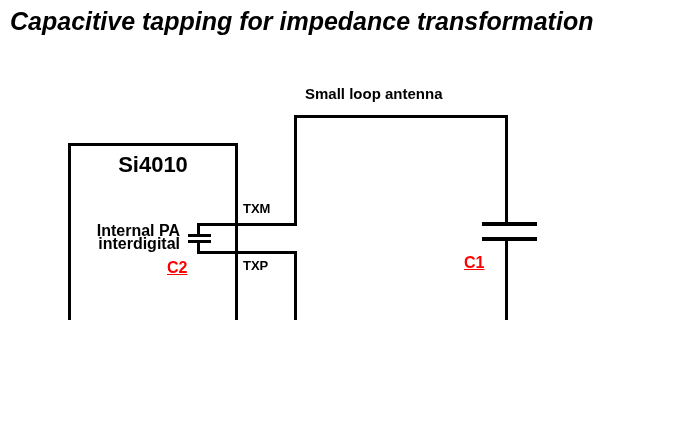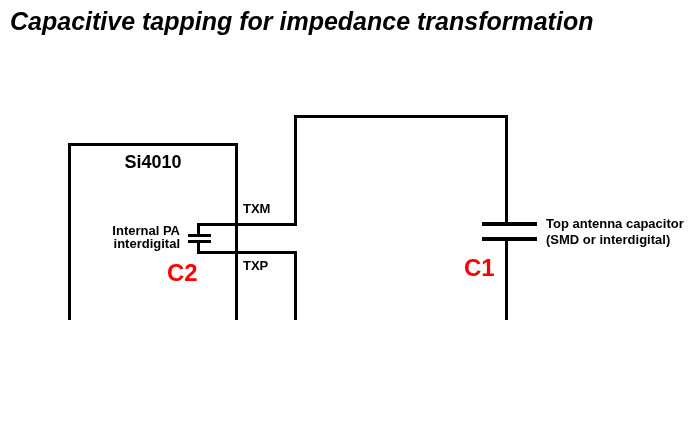--- a/index.html
+++ b/index.html
@@ -43,46 +43,47 @@
   .c2-wire-upper{left:197px;top:223px;width:3px;height:12px;}
   .c2-wire-lower{left:197px;top:242px;width:3px;height:12px;}
   .c2-plate-top   {left:188px;top:234px;width:23px;height:3px;}
   .c2-plate-bottom{left:188px;top:240px;width:23px;height:3px;}
   
   .c1-plate-top   {left:482px;top:222px;width:55px;height:4px;}
   .c1-plate-bottom{left:482px;top:237px;width:55px;height:4px;}
   
   .label{position:absolute;color:var(--line);font-weight:bold;white-space:nowrap;}
   .antenna-title{left:305px;top:85px;font-size:15px;}
-  .chip-label{left:68px;top:152px;width:170px;text-align:center;font-size:18px;}
+  .chip-label{left:68px;top:152px;width:170px;text-align:center;font-size:22px;}
   .pin-label{font-size:13px;text-align:right;}
   .label-txm{left:243px;top:201px;}
   .label-txp{left:243px;top:258px;}
   .internal-cap-desc{
     left:60px;top:225px;width:120px;text-align:right;
-    font-size:13px;line-height:12.5px;white-space:normal;
+    font-size:16px;line-height:12.5px;white-space:normal;
   }
   .topcap-desc{
     left:546px;top:216px;font-size:13px;line-height:16px;
   }
-  .ref-label{position:absolute;color:var(--accent);font-weight:bold;font-size:24px;white-space:nowrap;}
+  .ref-label{position:absolute;color:var(--accent);font-weight:bold;font-size:16px;white-space:nowrap;text-decoration:underline;}
   .c2-ref{left:167px;top:259px;}
   .c1-ref{left:464px;top:254px;text-align:center;}
   .caption{
     position:absolute;left:138px;top:402px;
     color:var(--accent);font-weight:bold;font-size:20px;white-space:nowrap;
   }
 </style>
 </head>
 <body>
 
 <div class="slide">
 
   <div class="slide-title">Capacitive tapping for impedance transformation</div>
 
+  <div class="label antenna-title">Small loop antenna</div>
 
   <div class="chip-box"></div>
   <div class="label chip-label">Si4010</div>
 
   <div class="wire loop-top"></div>
   <div class="wire loop-bottom"></div>
   <div class="wire loop-left-upper"></div>
   <div class="wire loop-left-lower"></div>
   <div class="wire loop-right-upper"></div>
   <div class="wire loop-right-lower"></div>
@@ -97,20 +98,16 @@
   <div class="wire c2-plate-top"></div>
   <div class="wire c2-plate-bottom"></div>
   <div class="label internal-cap-desc">
     <span>Internal PA</span><br>
     <span>interdigital</span>
   </div>
   <div class="ref-label c2-ref">C2</div>
 
   <div class="wire c1-plate-top"></div>
   <div class="wire c1-plate-bottom"></div>
-  <div class="label topcap-desc">
-    <span>Top antenna capacitor</span><br>
-    <span>(SMD or interdigital)</span>
-  </div>
   <div class="ref-label c1-ref">C1</div>
 
 
 </div>
 
 </body></html>

